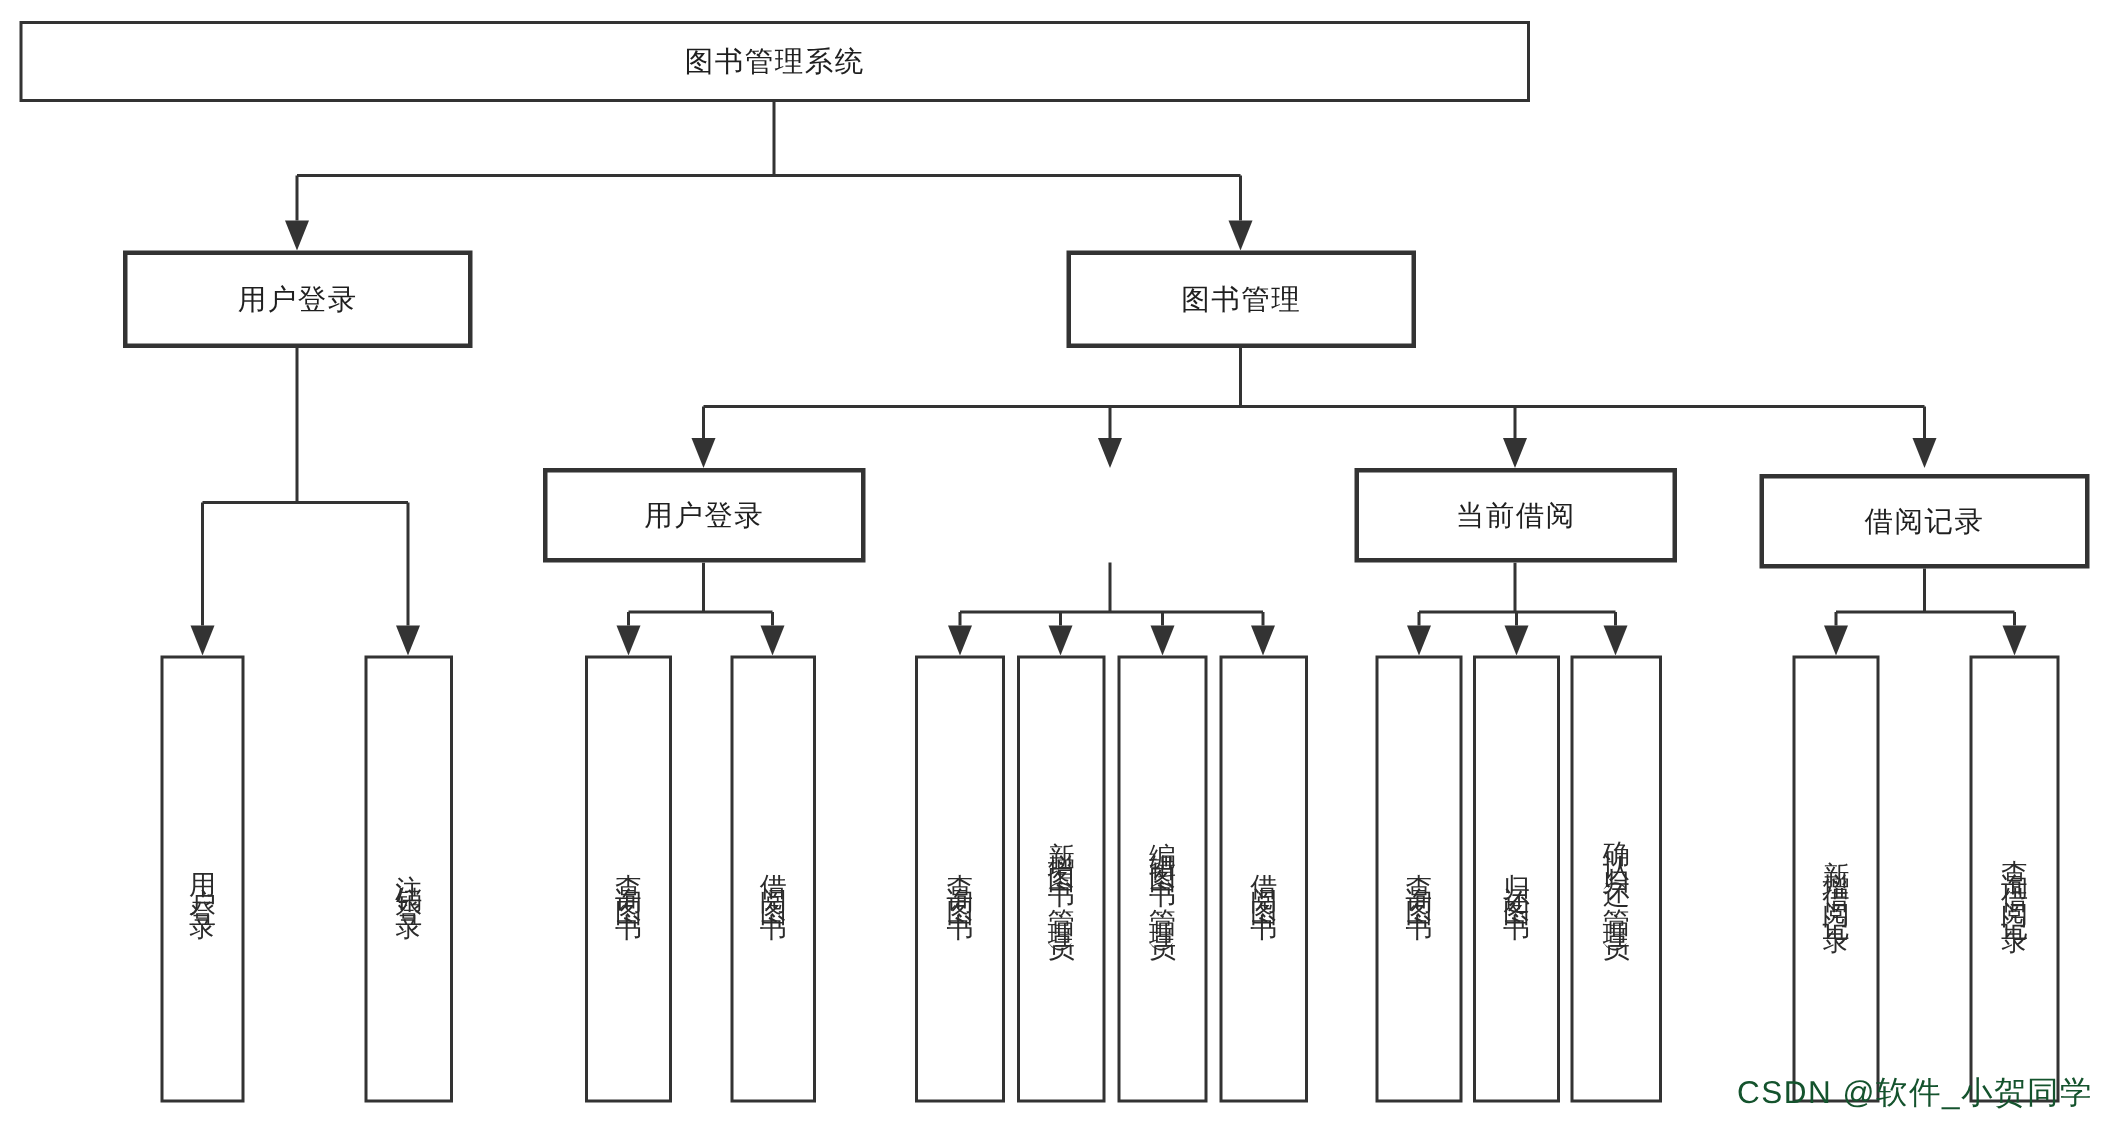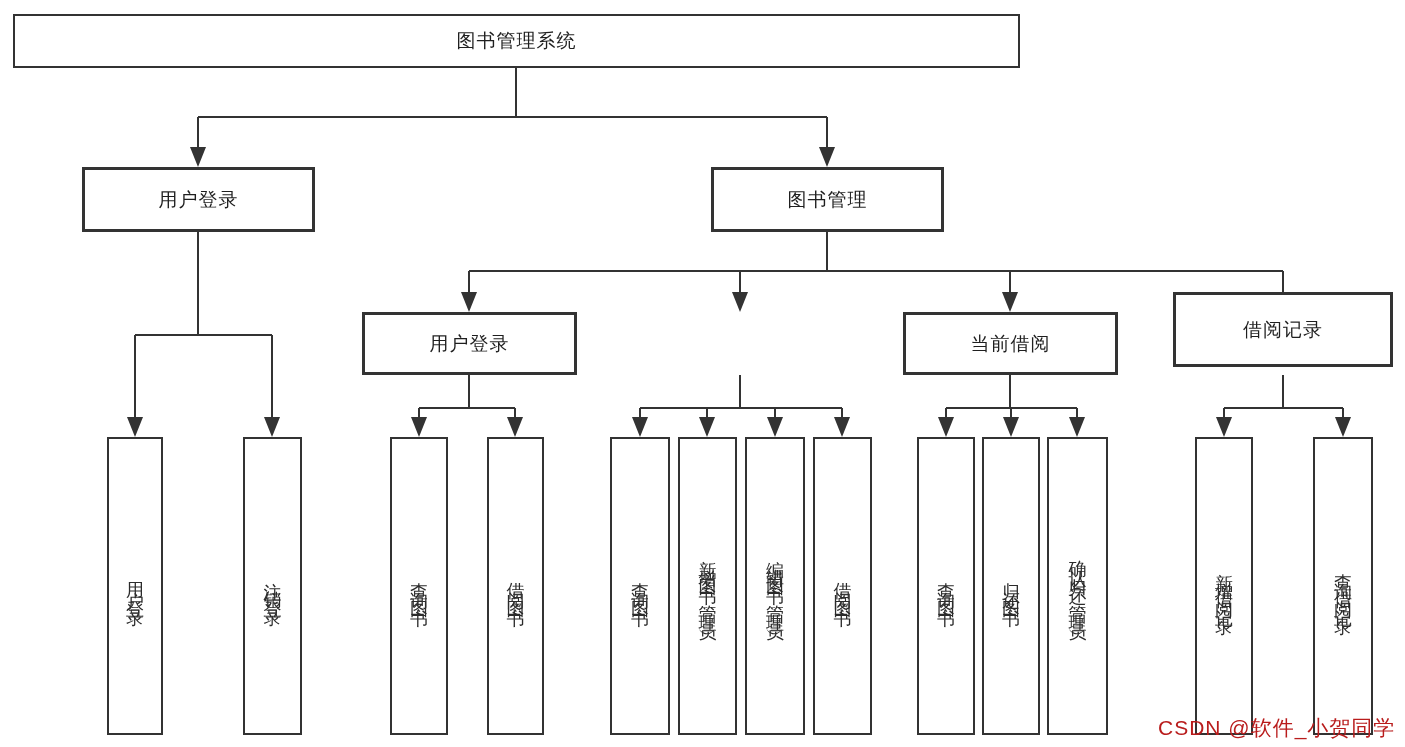--- a/index.html
+++ b/index.html
@@ -13,41 +13,41 @@
     display:flex;align-items:center;justify-content:center;
     color:#1f1f1f;box-sizing:border-box;
   }
   .hbox{font-size:19px;letter-spacing:1px;}
   .b-root{left:13px;top:14px;width:1007px;height:54px;}
   .b-user{left:82px;top:167px;width:233px;height:65px;border-width:3px;}
   .b-mgmt{left:711px;top:167px;width:233px;height:65px;border-width:3px;align-items:center;}
   .b-rec{left:362px;top:312px;width:215px;height:63px;border-width:3px;}
   .b-borrow{left:633px;top:312px;width:215px;height:63px;border-width:3px;}
   .b-current{left:903px;top:312px;width:215px;height:63px;border-width:3px;}
-  .b-records{left:1173px;top:292px;width:220px;height:75px;border-width:3px;}
+  .b-records{left:1173px;top:316px;width:220px;height:63px;border-width:3px;}
   .vbox{top:437px;height:298px;}
   .vbox span{
     writing-mode:vertical-rl;text-orientation:upright;
     font-size:18px;letter-spacing:9px;line-height:1;color:#2b2b2b;
   }
   .l-user-login{left:107px;width:56px;}
   .l-logout{left:243px;width:59px;}
   .l-rec-query{left:390px;width:58px;}
   .l-rec-borrow{left:487px;width:57px;}
   .l-bb-query{left:610px;width:60px;}
   .l-bb-add{left:678px;width:59px;}
   .l-bb-edit{left:745px;width:60px;}
   .l-bb-borrow{left:813px;width:59px;}
   .l-cb-query{left:917px;width:58px;}
   .l-cb-return{left:982px;width:58px;}
   .l-cb-confirm{left:1047px;width:61px;}
   .l-br-add{left:1195px;width:58px;}
   .l-br-query{left:1313px;width:60px;}
   .watermark{
-    position:absolute;left:1158px;top:714px;font-size:21px;color:#b91c1c;
+    position:absolute;left:1158px;top:714px;font-size:21px;color:#14532d;
     letter-spacing:1px;white-space:nowrap;
   }
 </style>
 </head>
 <body>
 
 <div class="canvas">
 
   <svg class="wires" viewBox="0 0 1405 747" xmlns="http://www.w3.org/2000/svg">
     <g stroke="#333333" stroke-width="2" fill="none">

